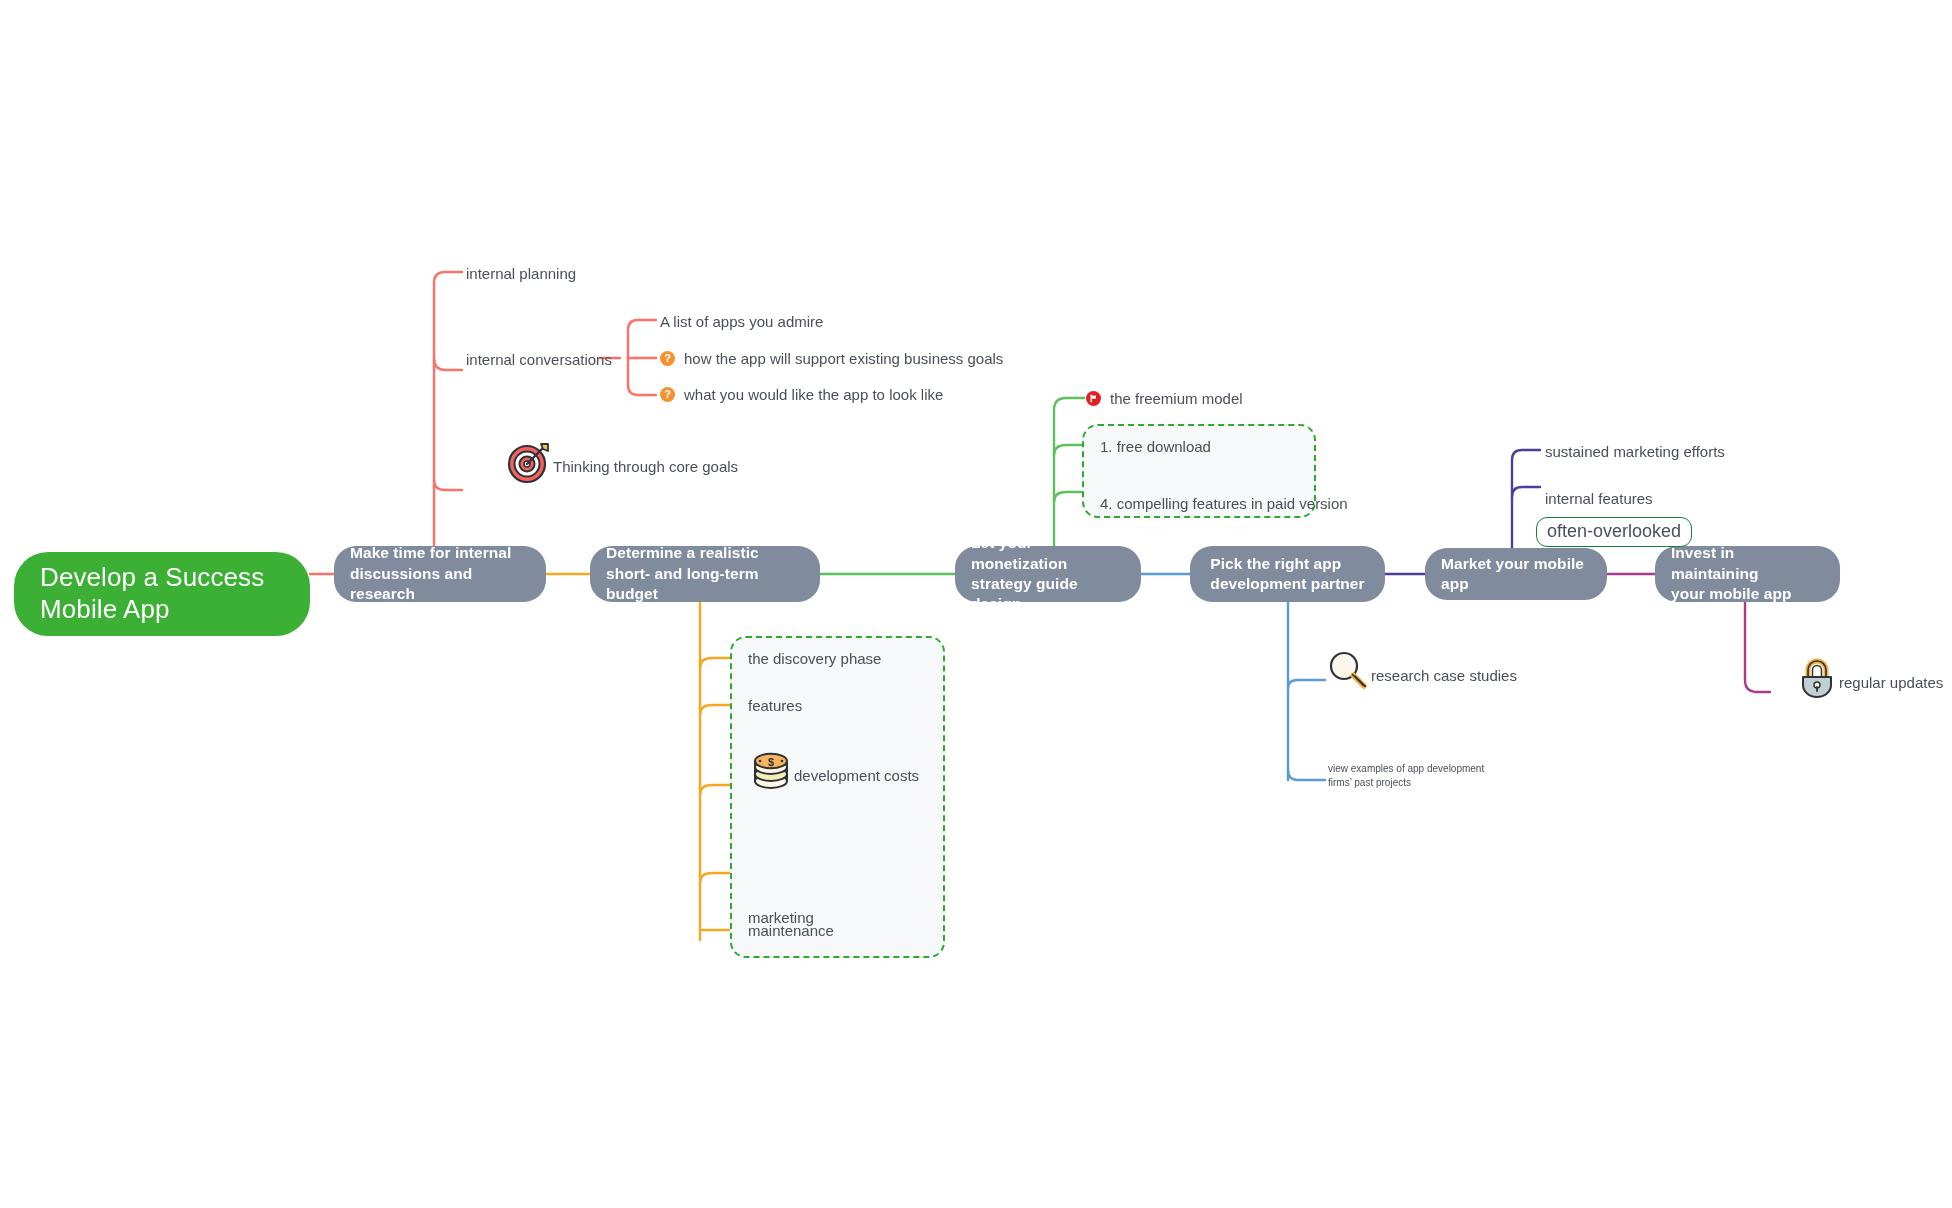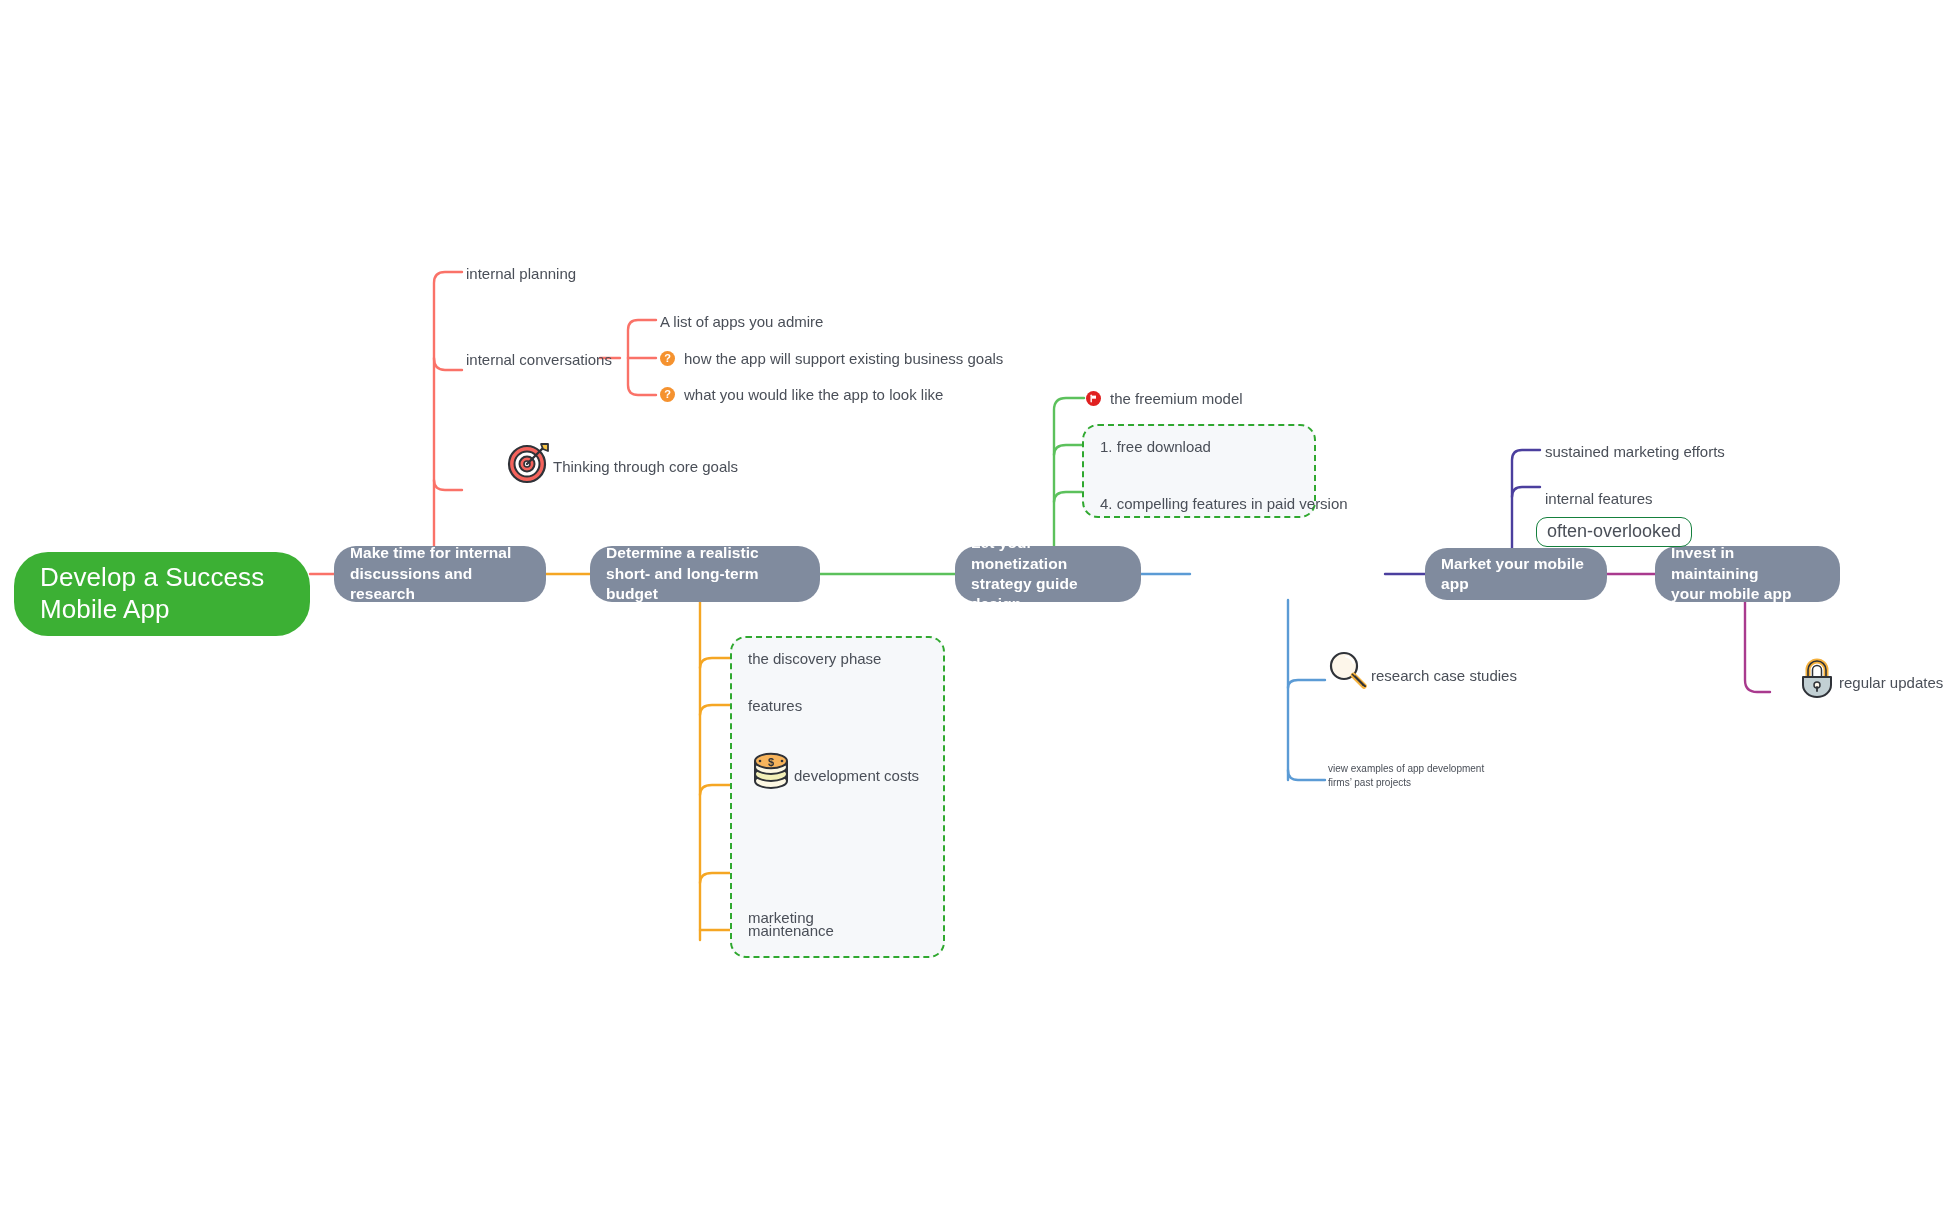--- a/index.html
+++ b/index.html
@@ -201,20 +201,24 @@
   <div class="topic-node" style="left:590px; top:546px; width:230px; height:56px;">
     <span>Determine a realistic
 short- and long-term budget</span>
   </div>
 
   <div class="topic-node" style="left:955px; top:546px; width:186px; height:56px;">
     <span>Let your monetization
 strategy guide design</span>
   </div>
 
+  <div class="topic-node" style="left:1190px; top:546px; width:195px; height:56px;">
+    <span>Pick the right app
+development partner</span>
+  </div>
 
   <div class="topic-node" style="left:1425px; top:548px; width:182px; height:52px; justify-content:center;">
     <span>Market your mobile app</span>
   </div>
 
   <div class="topic-node" style="left:1655px; top:546px; width:185px; height:56px;">
     <span>Invest in maintaining
 your mobile app</span>
   </div>
 

